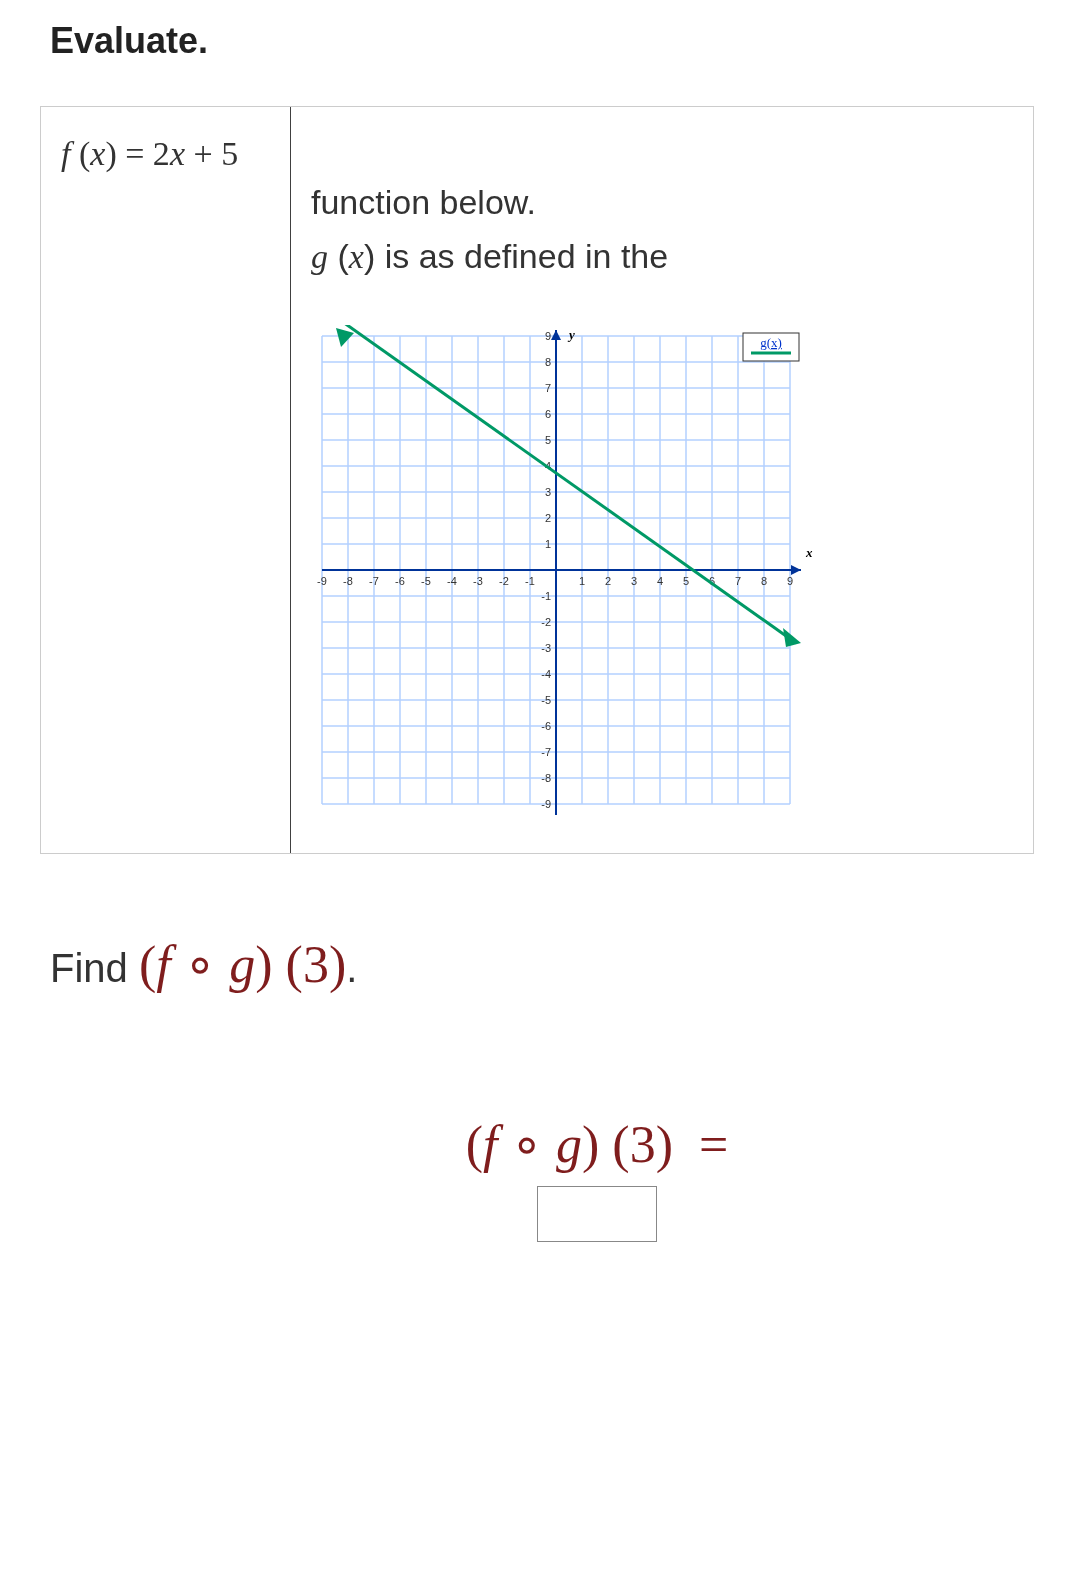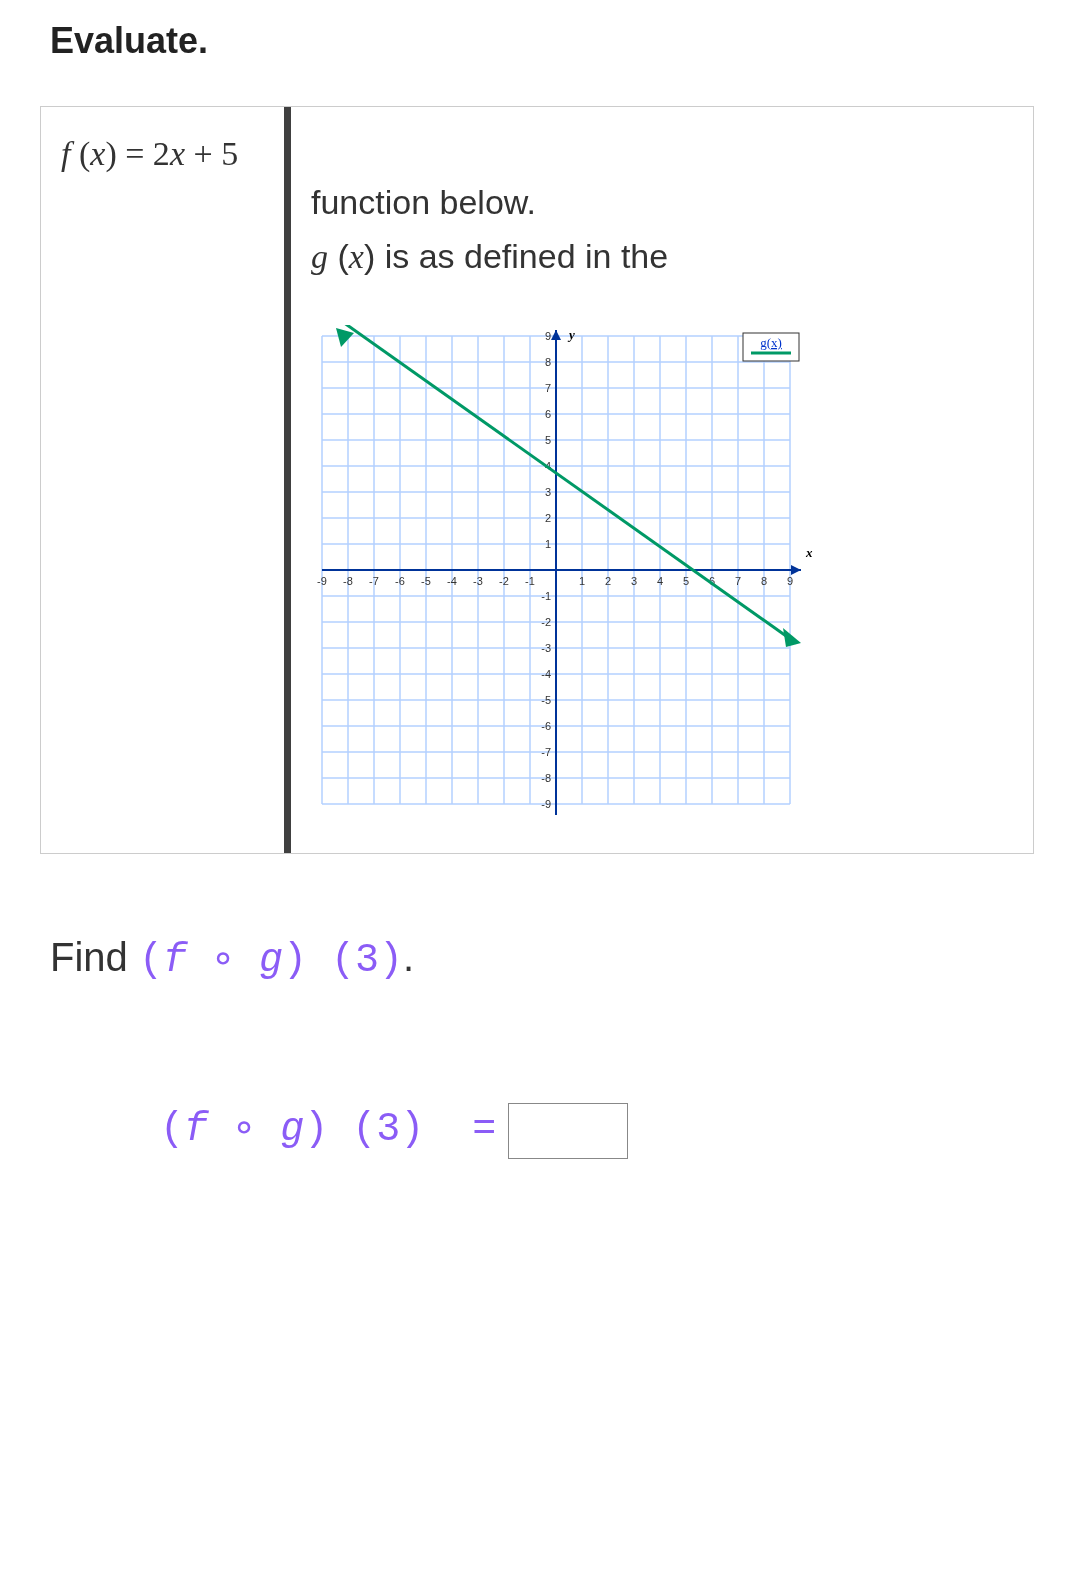--- a/index.html
+++ b/index.html
@@ -16,36 +16,36 @@
       margin-bottom: 44px;
       margin-left: 10px;
     }
     .table-container {
       display: flex;
       border: 1px solid #ccc;
       margin-bottom: 80px;
     }
     .cell-left {
       width: 250px;
-      border-right: 7px solid #404040;
+      border-right: 1px solid #404040;
       padding: 28px 20px;
     }
     .cell-right {
       flex: 1;
       padding: 28px 20px;
     }
     .math {
       font-family: 'Times New Roman', serif;
       font-size: 34px;
       color: #333;
     }
     .math-large {
-      font-family: Liberation Mono, monospace;
-      font-size: 40px;
-      color: #8b5cf6;
+      font-family: Liberation Serif, serif;
+      font-size: 52px;
+      color: #7f1d1d;
     }
     .italic { font-style: italic; }
     .prompt-text {
       font-size: 34px;
       color: #333;
       line-height: 1.6;
     }
     .chart-wrap {
       margin-top: 40px;
       width: 520px;
@@ -55,22 +55,24 @@
     }
     svg { display: block; }
     .find-text {
       font-size: 40px;
       color: #333;
       margin-left: 10px;
       margin-bottom: 120px;
     }
     .answer-row {
       display: flex;
+      align-items: center;
       margin-left: 120px;
       gap: 12px;
+      flex-direction: column;
     }
     .answer-input {
       width: 120px;
       height: 56px;
       border: 1px solid #888;
       font-size: 28px;
       padding: 4px 8px;
     }
     .grid-line-major { stroke: #b3d1ff; stroke-width: 1.5; }
     .axis-line { stroke: #003399; stroke-width: 2; }

